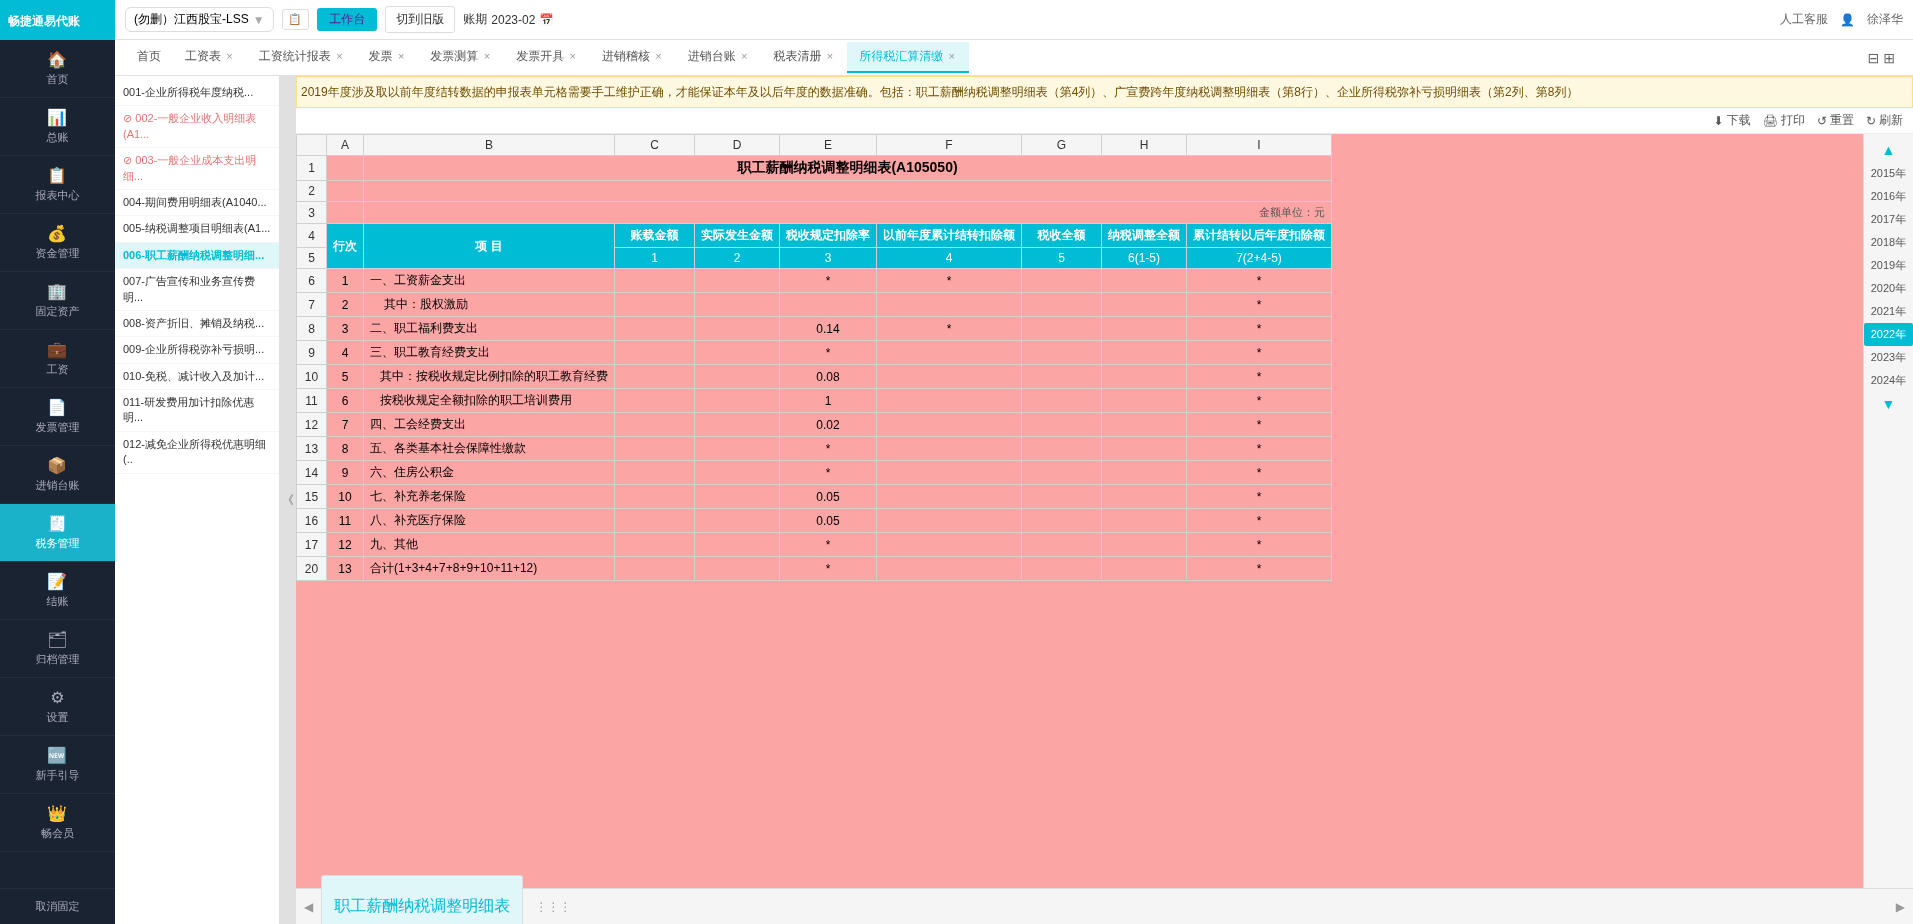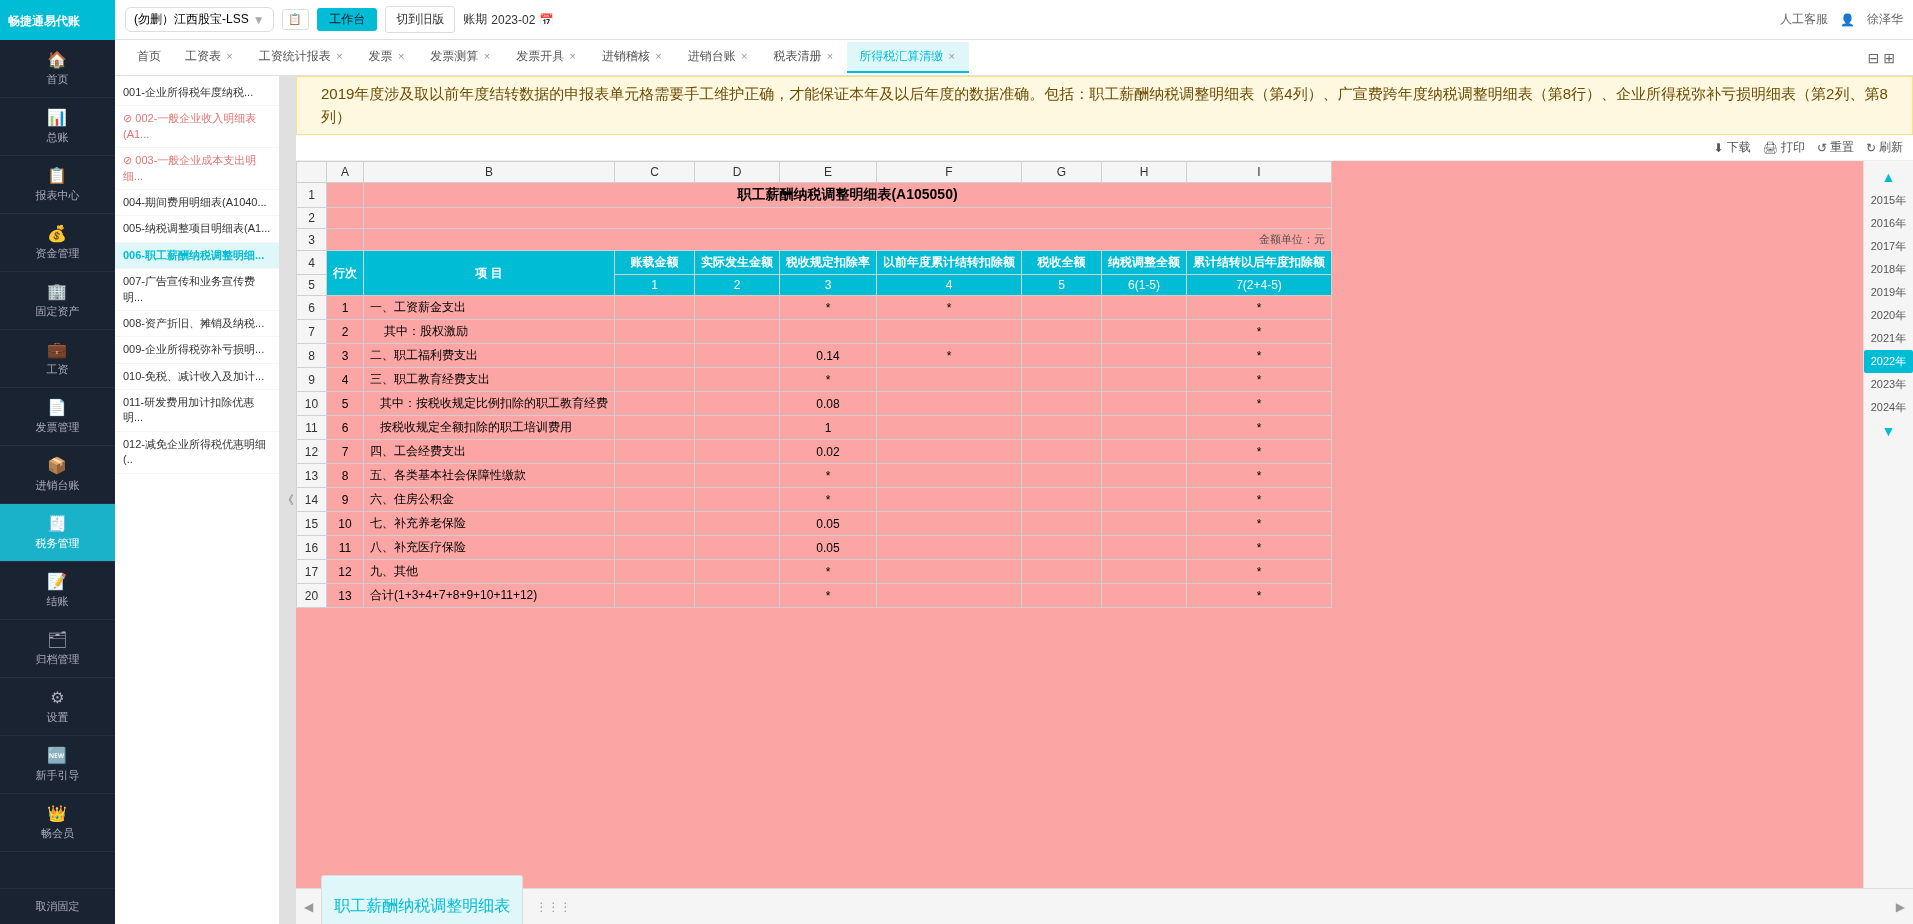--- a/index.html
+++ b/index.html
@@ -14,21 +14,21 @@
     .sidebar-item .icon { font-size: 16px; margin-bottom: 3px; }
     .sidebar-bottom { margin-top: auto; border-top: 1px solid #243040; }
     .sidebar-bottom .sidebar-item { border-bottom: none; }
 
     
     .main { flex: 1; display: flex; flex-direction: column; overflow: hidden; }
 
     
     .topbar { background: #fff; height: 40px; display: flex; align-items: center; padding: 0 10px; border-bottom: 1px solid #e0e0e0; gap: 8px; }
     .topbar-company { background: #fff; border: 1px solid #ddd; border-radius: 6px; padding: 3px 8px; font-size: 12px; display: flex; align-items: center; gap: 4px; min-width: 140px; }
-    .topbar-btn { background: #00bcd4; color: #0f172a; border: none; border-radius: 3px; padding: 3px 12px; font-size: 12px; cursor: pointer; }
+    .topbar-btn { background: #00bcd4; color: #4c1d95; border: none; border-radius: 3px; padding: 3px 12px; font-size: 12px; cursor: pointer; }
     .topbar-btn-outline { background: #fff; color: #333; border: 1px solid #ddd; border-radius: 3px; padding: 4px 10px; font-size: 12px; cursor: pointer; }
     .topbar-period { display: flex; align-items: center; gap: 4px; font-size: 12px; color: #333; }
     .topbar-right { margin-left: auto; display: flex; align-items: center; gap: 12px; font-size: 12px; color: #666; }
 
     
     .tabs { background: #fff; display: flex; align-items: center; border-bottom: 1px solid #e0e0e0; padding: 0 10px; height: 36px; overflow-x: auto; }
     .tab { padding: 6px 12px; font-size: 12px; cursor: pointer; color: #555; white-space: nowrap; border-bottom: 2px solid transparent; }
     .tab.active { color: #00bcd4; border-bottom: 2px solid #00bcd4; background: #e0f7fa; }
 
     
@@ -37,21 +37,21 @@
     
     .left-panel { width: 165px; background: #fff; border-right: 1px solid #e0e0e0; overflow-y: auto; flex-shrink: 0; padding: 4px 0; }
     .left-item { padding: 5px 8px; font-size: 11px; color: #333; cursor: pointer; border-bottom: 1px solid #f5f5f5; line-height: 1.4; }
     .left-item.active { background: #e0f7fa; color: #00bcd4; font-weight: bold; }
     .left-item.warn { color: #e57373; }
 
     
     .spreadsheet-area { flex: 1; display: flex; flex-direction: column; overflow: hidden; position: relative; }
 
     
-    .warning-bar { background: #fff8e1; border: 1px solid #ffe082; color: #6d4c00; padding: 6px 24px; font-size: 15px; line-height: 1.5; }
+    .warning-bar { background: #fff8e1; border: 1px solid #ffe082; color: #6d4c00; padding: 6px 4px; font-size: 12px; line-height: 1.5; }
 
     
     .sheet-toolbar { display: flex; align-items: center; justify-content: flex-end; padding: 4px 10px; gap: 12px; background: #fff; border-bottom: 1px solid #eee; }
     .sheet-toolbar-btn { display: flex; align-items: center; gap: 3px; color: #555; font-size: 12px; cursor: pointer; }
 
     
     .year-panel { width: 50px; background: #f5f5f5; border-left: 1px solid #e0e0e0; display: flex; flex-direction: column; align-items: center; padding: 4px 0; overflow-y: auto; }
     .year-item { padding: 4px 2px; font-size: 11px; color: #555; cursor: pointer; text-align: center; width: 100%; text-align: center; }
     .year-item.active { background: #00bcd4; color: #fff; border-radius: 2px; }
     .year-nav { width: 24px; height: 24px; display: flex; align-items: center; justify-content: center; cursor: pointer; color: #00bcd4; font-size: 14px; }

